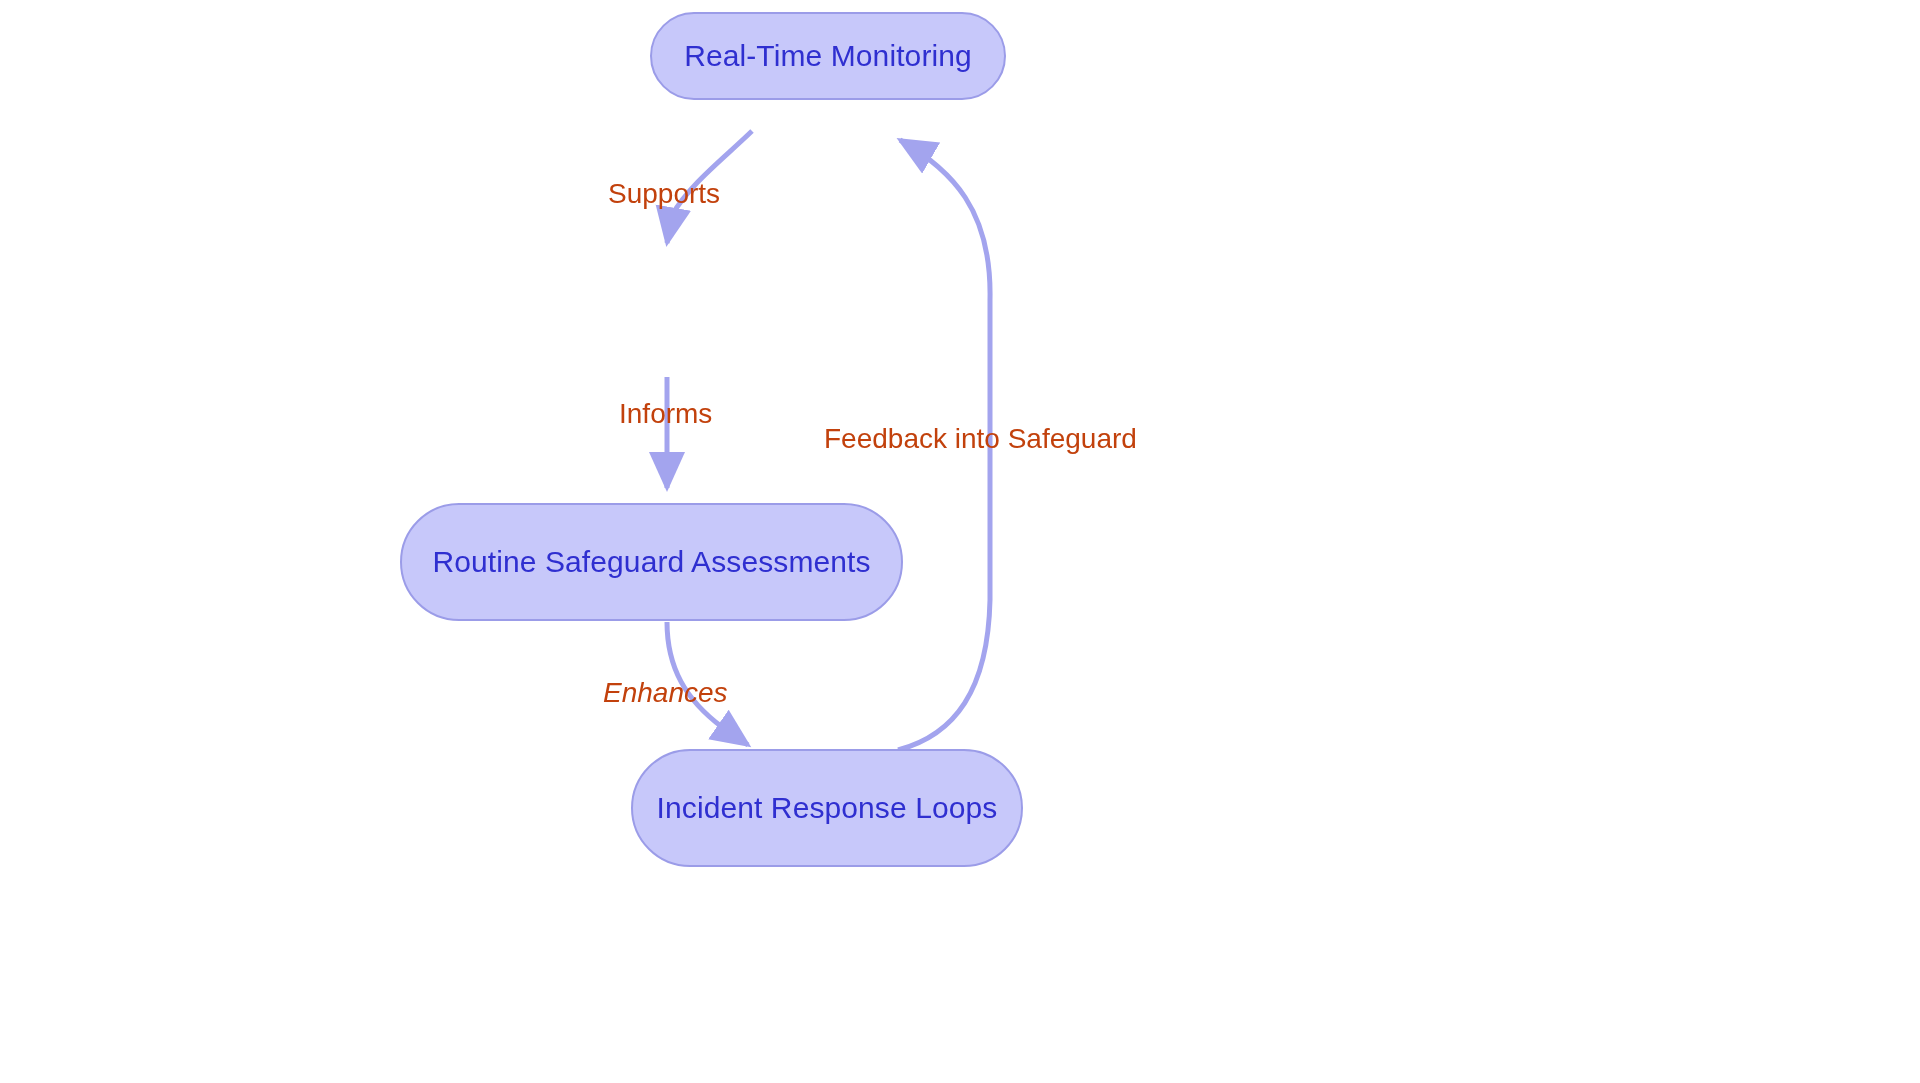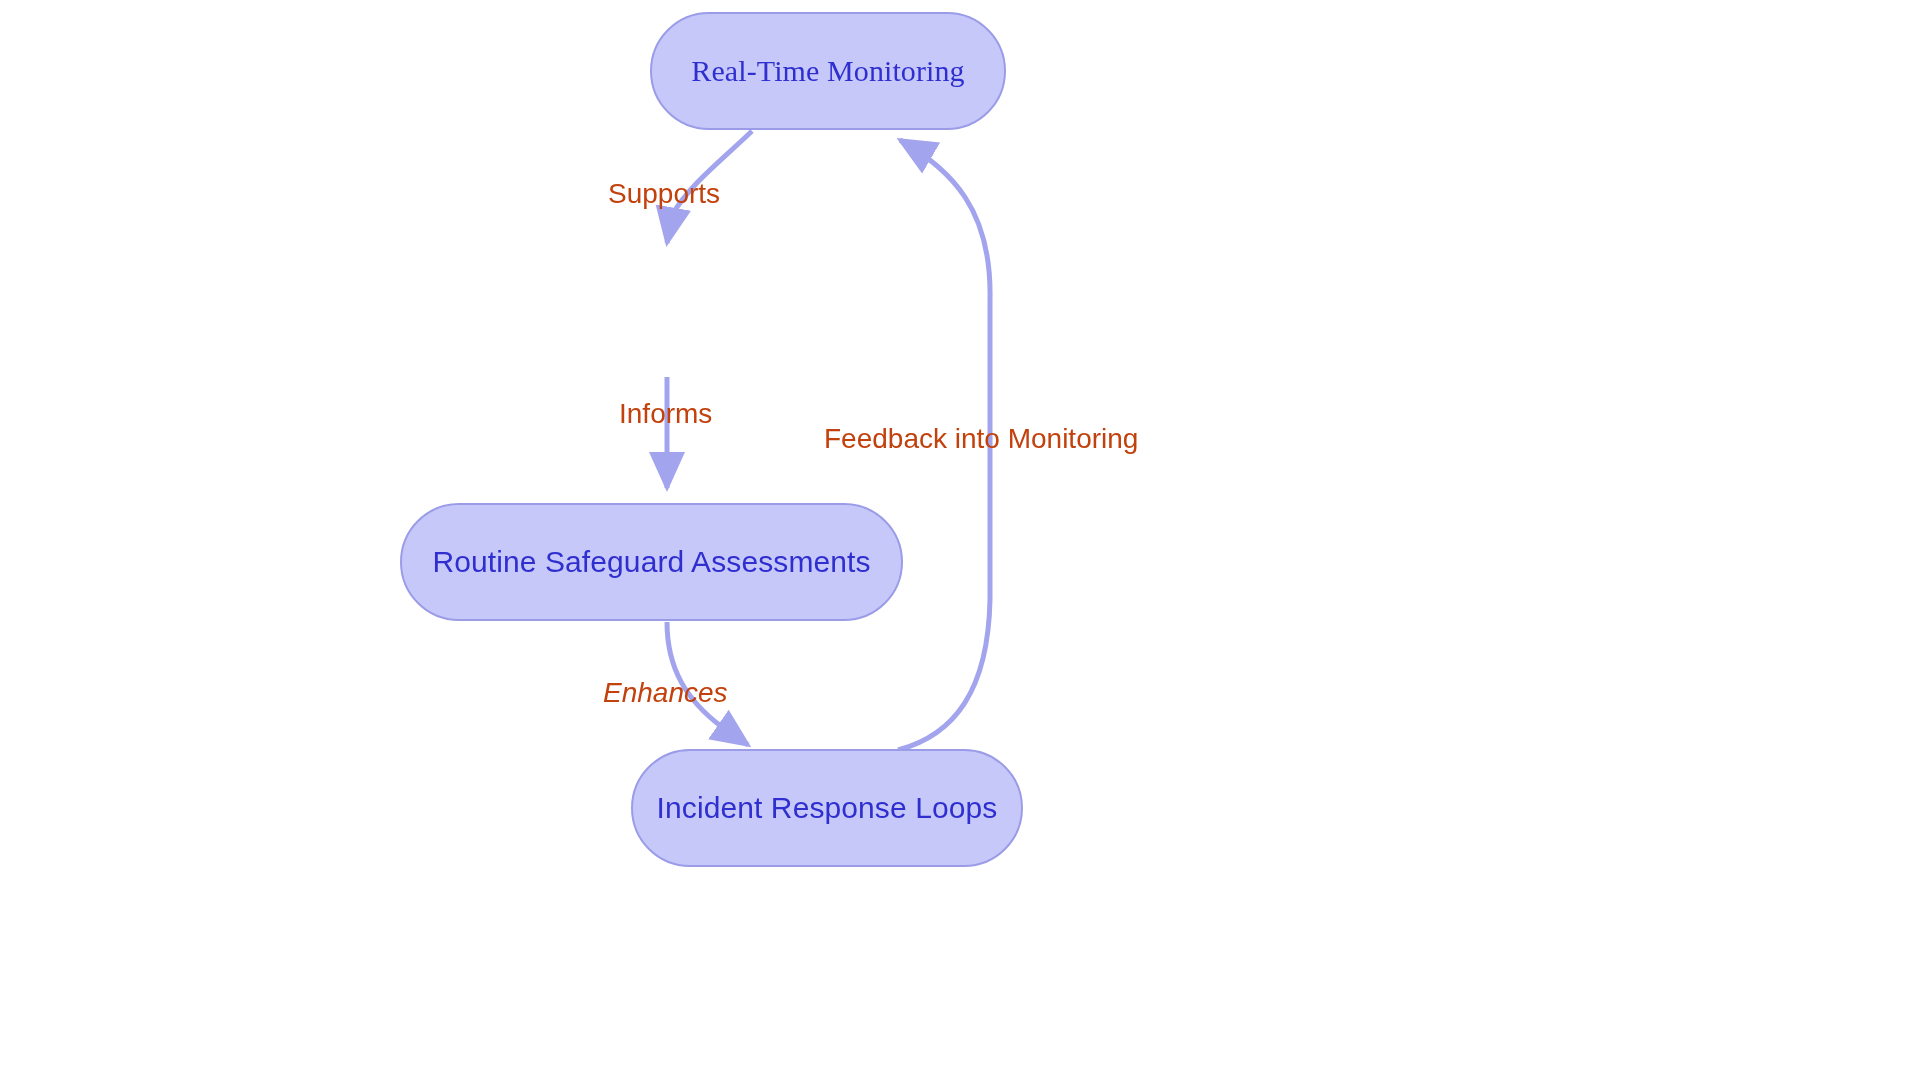--- a/index.html
+++ b/index.html
@@ -70,34 +70,34 @@
 
     <path d="M 752,131 C 722,160 690,184 672,215 L 667,243" fill="none" stroke="#a3a4ee" stroke-width="5" marker-end="url(#arrowhead)"></path>
 
     <path d="M 667,377 L 667,488" fill="none" stroke="#a3a4ee" stroke-width="5" marker-end="url(#arrowhead)"></path>
 
     <path d="M 667,622 C 667,668 686,700 722,727 L 748,745" fill="none" stroke="#a3a4ee" stroke-width="5" marker-end="url(#arrowhead)"></path>
 
     <path d="M 898,750 C 955,735 988,690 990,600 L 990,300 C 992,210 952,170 900,140" fill="none" stroke="#a3a4ee" stroke-width="5" marker-end="url(#arrowhead)"></path>
   </svg>
 
-  <div class="node" style="left:650px; top:12px; width:356px; height:118px;font-family:Liberation Serif, serif;">
+  <div class="node" style="left:650px; top:12px; width:356px; height:88px;">
     <span class="node-label">Real-Time Monitoring</span>
   </div>
 
 
   <div class="node" style="left:400px; top:503px; width:503px; height:118px;">
     <span class="node-label">Routine Safeguard Assessments</span>
   </div>
 
   <div class="node" style="left:631px; top:749px; width:392px; height:118px;">
     <span class="node-label">Incident Response Loops</span>
   </div>
 
   <div class="edge-label" style="left:608px; top:178px;">Supports</div>
 
   <div class="edge-label" style="left:619px; top:398px;text-align:right;">Informs</div>
 
   <div class="edge-label" style="left:603px; top:677px;font-style:italic;">Enhances</div>
 
-  <div class="edge-label" style="left:824px; top:423px;">Feedback into Monitoring</div>
+  <div class="edge-label" style="left:824px; top:423px;">Feedback into Safeguard</div>
 
 </div>
 
 </body></html>

